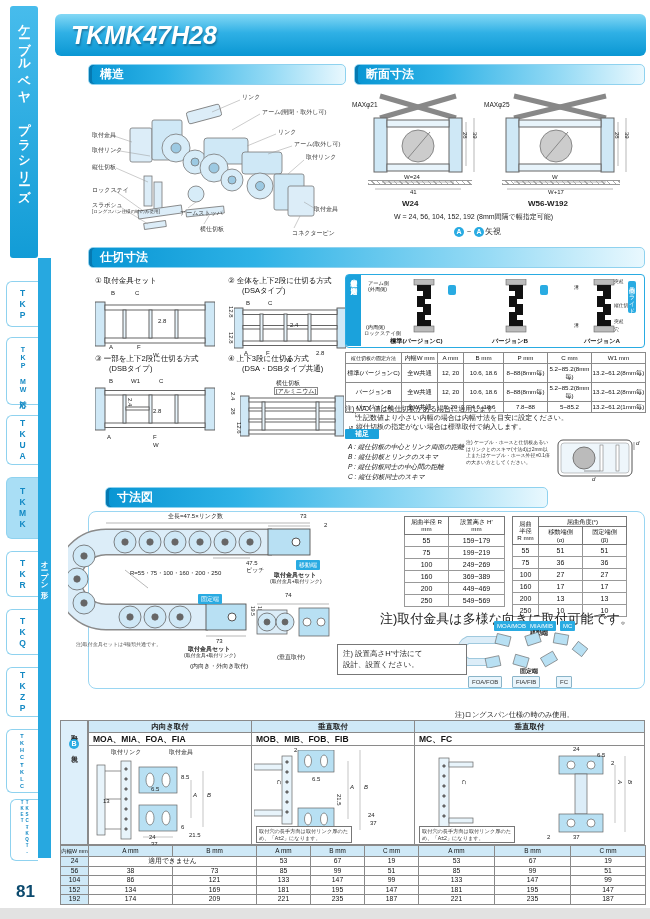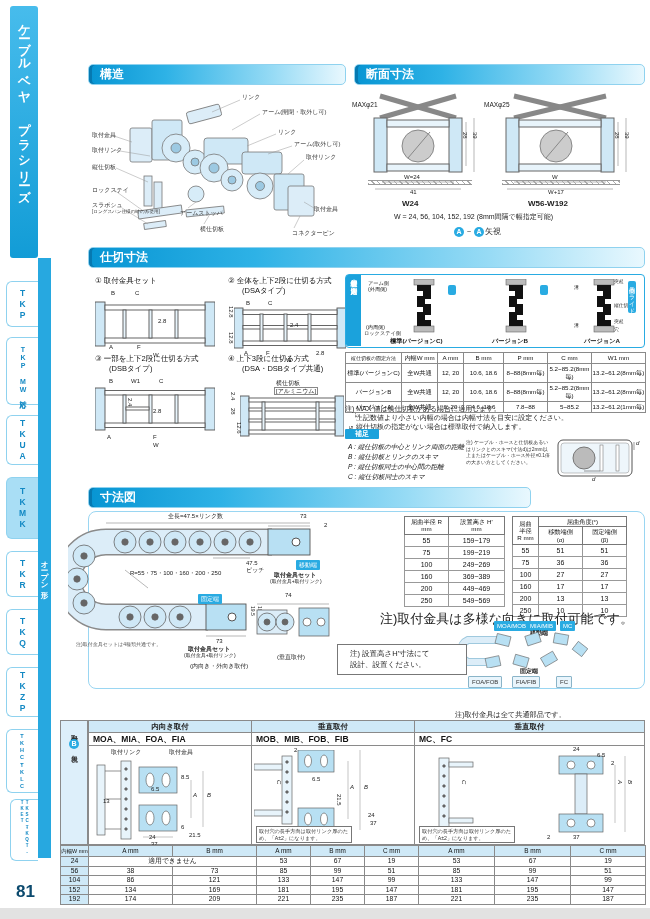--- a/index.html
+++ b/index.html
@@ -63,21 +63,21 @@
  text-align:center;line-height:11px;color:#222}
 .mdl-row{position:absolute;border:1px solid #8a8a8a;border-top:none;font-size:8.5px;font-weight:bold;
  color:#111;line-height:12px;padding-left:4px;background:#fff}
 .panel{position:absolute;border:1px solid #8a8a8a;border-top:none;background:#fff}
 .hole-note{position:absolute;border:1px solid #777;background:#fff;font-size:5.2px;line-height:1.25;padding:1px 2px;color:#333;width:96px}
 #brk-stub{position:absolute;left:60px;top:720px;width:28px;height:125px;background:#ddeffa;border:1px solid #8a8a8a;
  display:flex;flex-direction:column;align-items:center;padding-top:8px;gap:6px}
 #brk-stub .v{font-size:7px;font-weight:bold;color:#333;letter-spacing:1px}
 
 .note{position:absolute;font-size:7.5px;color:#222;white-space:nowrap}
-.note-box{position:absolute;border:1px solid #777;background:#fff;font-size:7.5px;line-height:1.5;padding:3px 12px;white-space:pre-line;color:#222}
+.note-box{position:absolute;border:1px solid #777;background:#fff;font-size:7.5px;line-height:1.5;padding:3px 5px;white-space:pre-line;color:#222}
 .hatch{position:absolute;background:repeating-linear-gradient(45deg,#aaa 0 1px,transparent 1px 4px);border-top:1px solid #999;border-bottom:1px solid #999}
 #hosoku-chip{position:absolute;left:345px;top:429px;width:34px;height:10px;background:#1ba2dc;color:#fff;
  font-size:7px;font-weight:bold;text-align:center;line-height:10px;border-radius:1px}
 .defs{position:absolute;font-size:6.6px;line-height:1.45;color:#111;font-style:italic}
 svg{display:block}
 </style>
 </head>
 <body>
 
 <div id="page">
@@ -112,25 +112,26 @@
   <div class="tab" style="top:729px;height:64px;font-size:5.5px">
       <span class="v">TKHC・TKLC</span>
     </div>
   <div class="tab" style="top:799px;height:62px;font-size:4.5px;left:10px;width:28px">
       <span class="v">TKSC・TKQT・TKET</span>
     </div>
 
   <div id="page-num">81</div>
   <div id="footer-strip"></div>
 
+  <div id="title-bar">TKMK47H28</div>
 
   <div class="band" style="left:88px;top:64px;width:258px">構造</div>
   <div class="band" style="left:354px;top:64px;width:291px">断面寸法</div>
   <div class="band" style="left:88px;top:247px;width:557px">仕切寸法</div>
-  <div class="band" style="left:88px;top:487px;width:443px">寸法図</div>
+  <div class="band" style="left:105px;top:487px;width:443px">寸法図</div>
 
   <div style="position:absolute;left:92px;top:90px;width:245px;height:152px">
     <svg width="245" height="152" viewBox="0 0 245 152">
       <g stroke="#777" stroke-width="0.8" fill="#dcedf8">
         <rect x="38" y="38" width="22" height="34" rx="2"></rect>
         <rect x="60" y="30" width="30" height="40" rx="2" fill="#cfe8f6"></rect>
         <circle cx="84" cy="58" r="14" fill="#d7ecf8"></circle>
           <circle cx="84" cy="58" r="5" fill="#9cc9e2"></circle>
         <circle cx="103" cy="72" r="12" fill="#d7ecf8"></circle>
           <circle cx="103" cy="72" r="4" fill="#9cc9e2"></circle>
@@ -669,21 +670,21 @@
       <rect x="104" y="22" width="14" height="10" transform="rotate(-30 111 27)"></rect>
     </g>
   </svg>
   <span class="dm" style="left:520px;top:668px;font-weight:bold">固定端</span>
   <span class="chip outline" style="left:468px;top:676px">FOA/FOB</span>
   <span class="chip outline" style="left:512px;top:676px">FIA/FIB</span>
   <span class="chip outline" style="left:556px;top:676px">FC</span>
   <div class="note-box" style="left:337px;top:644px;width:130px">注) 設置高さH'寸法にて
 設計、設置ください。</div>
 
-  <div class="note" style="left:455px;top:710px;font-size:7.2px">注)取付金具は全て共通部品です。</div>
+  <div class="note" style="left:455px;top:710px;font-size:7.2px">注)ロングスパン仕様の時のみ使用。</div>
   <div id="brk-stub">
     <span class="v">取付金具</span>
     <span style="display:flex;flex-direction:column;align-items:center;gap:1px">
       <span class="badge-a">B</span>
       <span class="v" style="font-size:6.5px">矢視</span>
     </span>
   </div>
   <div class="grp-row" style="left:88px;top:720px;width:164px;height:13px">内向き取付</div>
   <div class="grp-row" style="left:251px;top:720px;width:164px;height:13px">垂直取付</div>
   <div class="grp-row" style="left:414px;top:720px;width:231px;height:13px">垂直取付</div>

